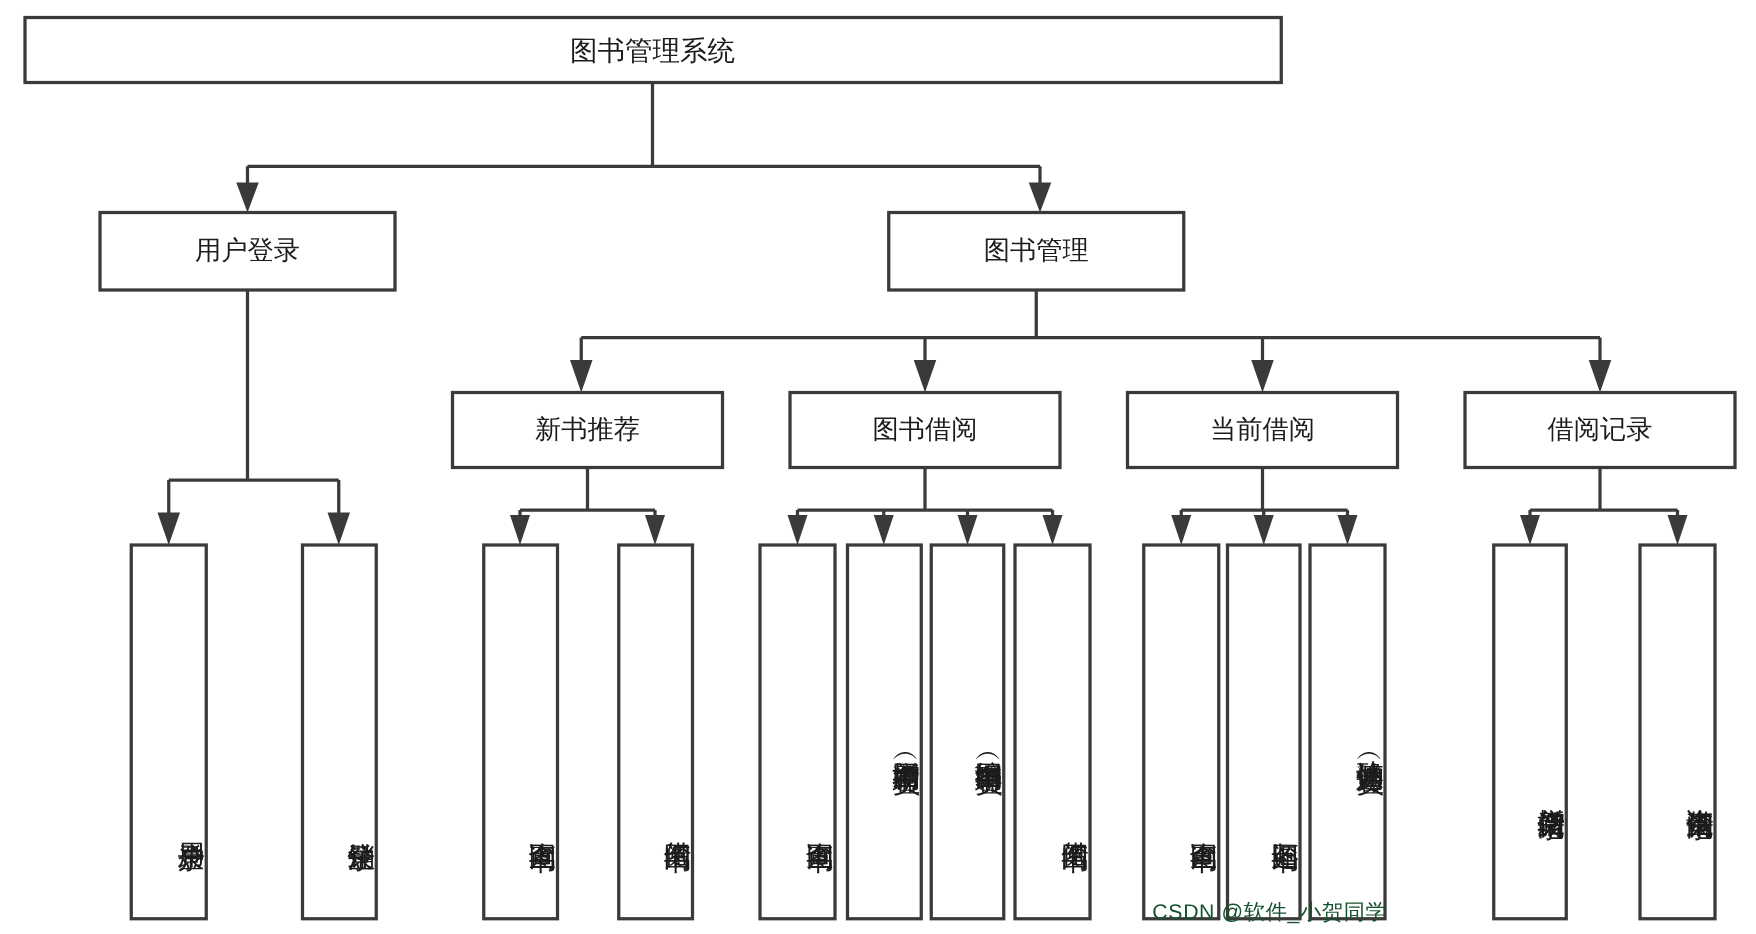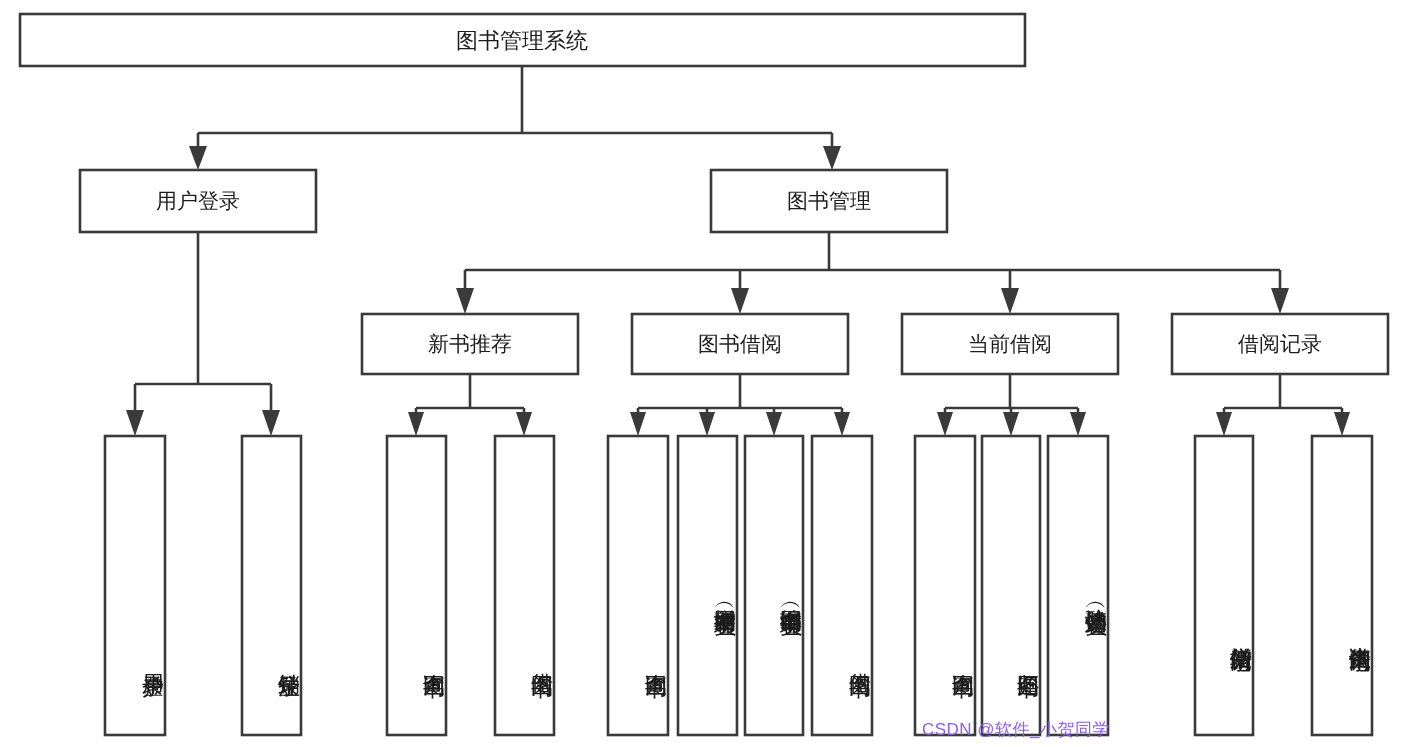--- a/index.html
+++ b/index.html
@@ -70,21 +70,21 @@
     justify-content: center;
     white-space: nowrap;
     pointer-events: none;
   }
   .watermark {
     position: absolute;
     right: 8px;
     bottom: 6px;
     font-family: "Liberation Sans", "DejaVu Sans", sans-serif;
     font-size: 17px;
-    color: #8b5cf6;
+    color: #14532d;
     letter-spacing: 0.5px;
     white-space: nowrap;
   }
 </style>
 </head>
 <body>
 
 <div id="diagram-root">
 
   <svg class="diagram-canvas" viewBox="0 0 1405 747">

